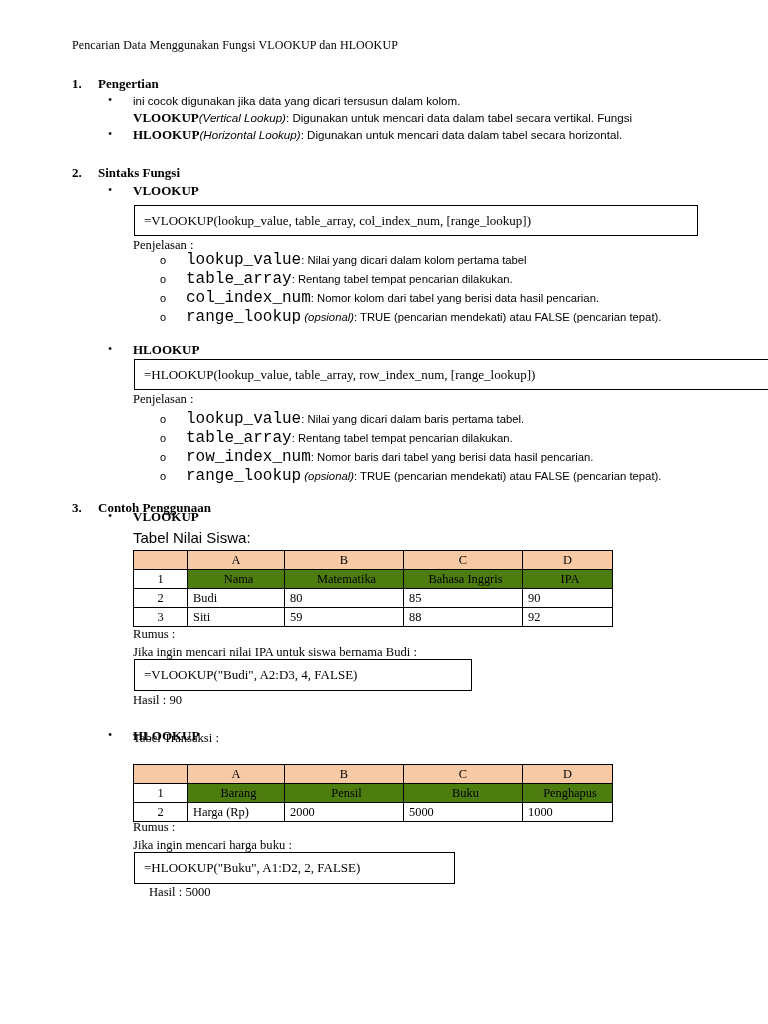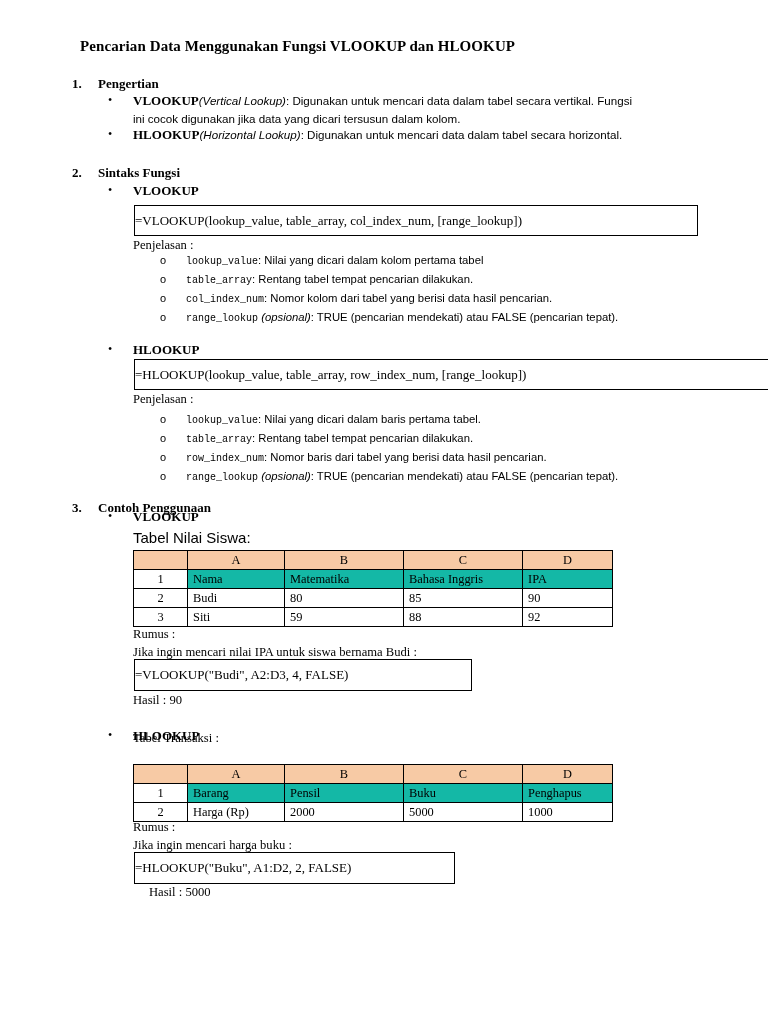--- a/index.html
+++ b/index.html
@@ -19,25 +19,25 @@
     position: absolute;
     left: 0; top: 0;
     width: 768px;
     height: 1024px;
   }
   .i     { font-style: italic; }
 
   
   .doc-title {
     position: absolute;
-    left: 80px;
+    left: 72px;
     top: 38px;
     font-family: "Liberation Serif", serif;
-    font-weight: bold;
-    font-size: 15px;
+    font-weight: normal;
+    font-size: 12px;
     letter-spacing: 0.1px;
     white-space: nowrap;
   }
 
   
   .num-item {
     position: absolute;
     left: 72px;
     font-family: "Liberation Serif", serif;
     font-weight: bold;
@@ -93,21 +93,21 @@
     top: 0;
     font-family: "Liberation Sans", sans-serif;
     font-size: 11px;
   }
   .obullet .otxt {
     display: block;
     margin-left: 26px;
   }
   .obullet .pname {
     font-family: "Liberation Mono", monospace;
-    font-size: 10px;
+    font-size: 16px;
   }
   .obullet .pdesc {
     font-family: "Liberation Sans", sans-serif;
     font-size: 11.3px;
   }
   .obullet .popt {
     font-family: "Liberation Sans", sans-serif;
     font-size: 11.3px;
     font-style: italic;
   }
@@ -128,20 +128,21 @@
   }
 
   
   .formula-box {
     position: absolute;
     box-sizing: border-box;
     border: 1px solid #000000;
     background: #ffffff;
     display: flex;
     align-items: center;
+    padding-left: 9px;
     font-family: "Liberation Serif", serif;
     font-size: 13px;
     white-space: nowrap;
   }
 
   
   .sheet {
     position: absolute;
     border-collapse: collapse;
     table-layout: fixed;
@@ -163,45 +164,46 @@
   }
   .sheet td.corner {
     background: #f7caa5;
   }
   .sheet td.rowhead {
     background: #ffffff;
     text-align: center;
     padding-left: 0;
   }
   .sheet td.blue {
-    background: #14b8a6;
+    background: #4d7c0f;
+    text-align: center;
   }
   .c-idx { width: 48px; }
   .c-a   { width: 96px; }
   .c-b   { width: 118px; }
   .c-c   { width: 118px; }
   .c-d   { width: 89px; }
 </style>
 </head>
 <body>
 
 <div class="page">
 
   <div class="doc-title">Pencarian Data Menggunakan Fungsi VLOOKUP dan HLOOKUP</div>
 
   <div class="num-item" style="top:76px;">
     <span class="num">1.</span><span>Pengertian</span>
   </div>
 
   <div class="bullet-row" style="top:92px;">
     <span class="dot">•</span>
+    <span class="btxt body">ini cocok digunakan jika data yang dicari tersusun dalam kolom.</span>
     <span class="btxt">
       <span class="lead">VLOOKUP</span><span class="body i">(Vertical Lookup)</span><span class="body">: Digunakan untuk mencari data dalam tabel secara vertikal. Fungsi</span>
     </span>
-    <span class="btxt body">ini cocok digunakan jika data yang dicari tersusun dalam kolom.</span>
   </div>
 
   <div class="bullet-row" style="top:126px;">
     <span class="dot">•</span>
     <span class="btxt">
       <span class="lead">HLOOKUP</span><span class="body i">(Horizontal Lookup)</span><span class="body">: Digunakan untuk mencari data dalam tabel secara horizontal.</span>
     </span>
   </div>
 
   <div class="num-item" style="top:165px;">

